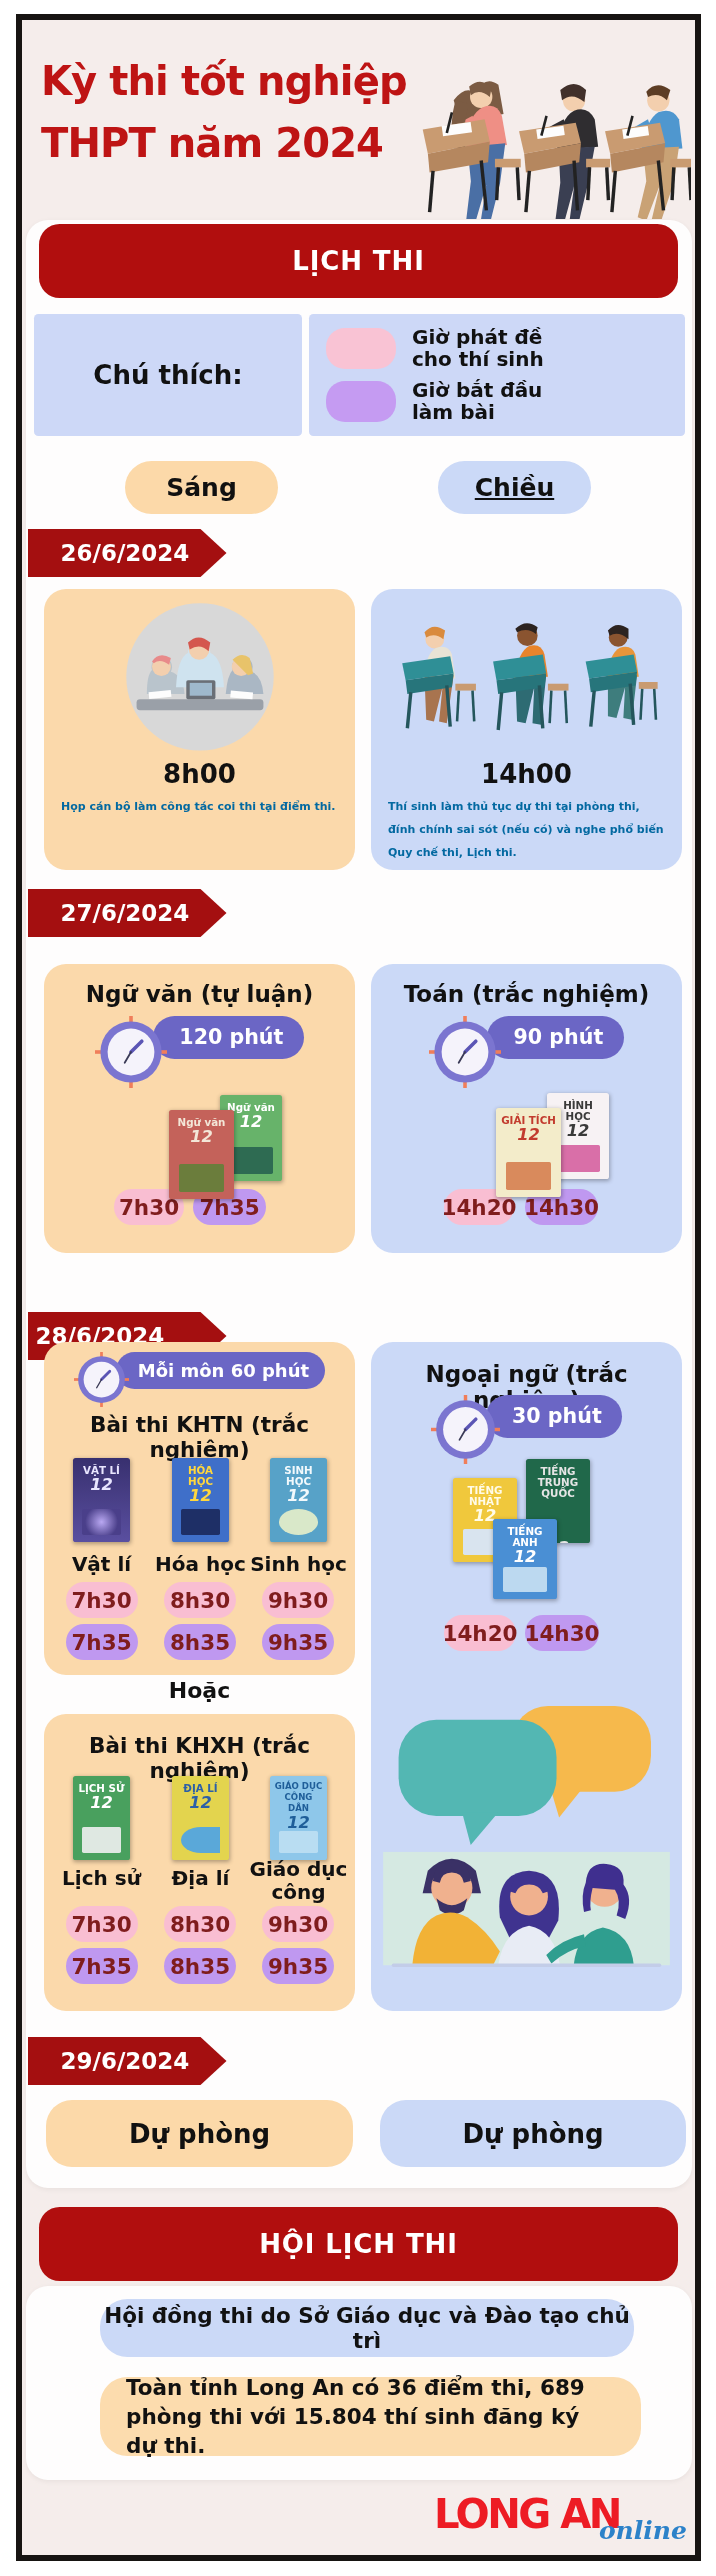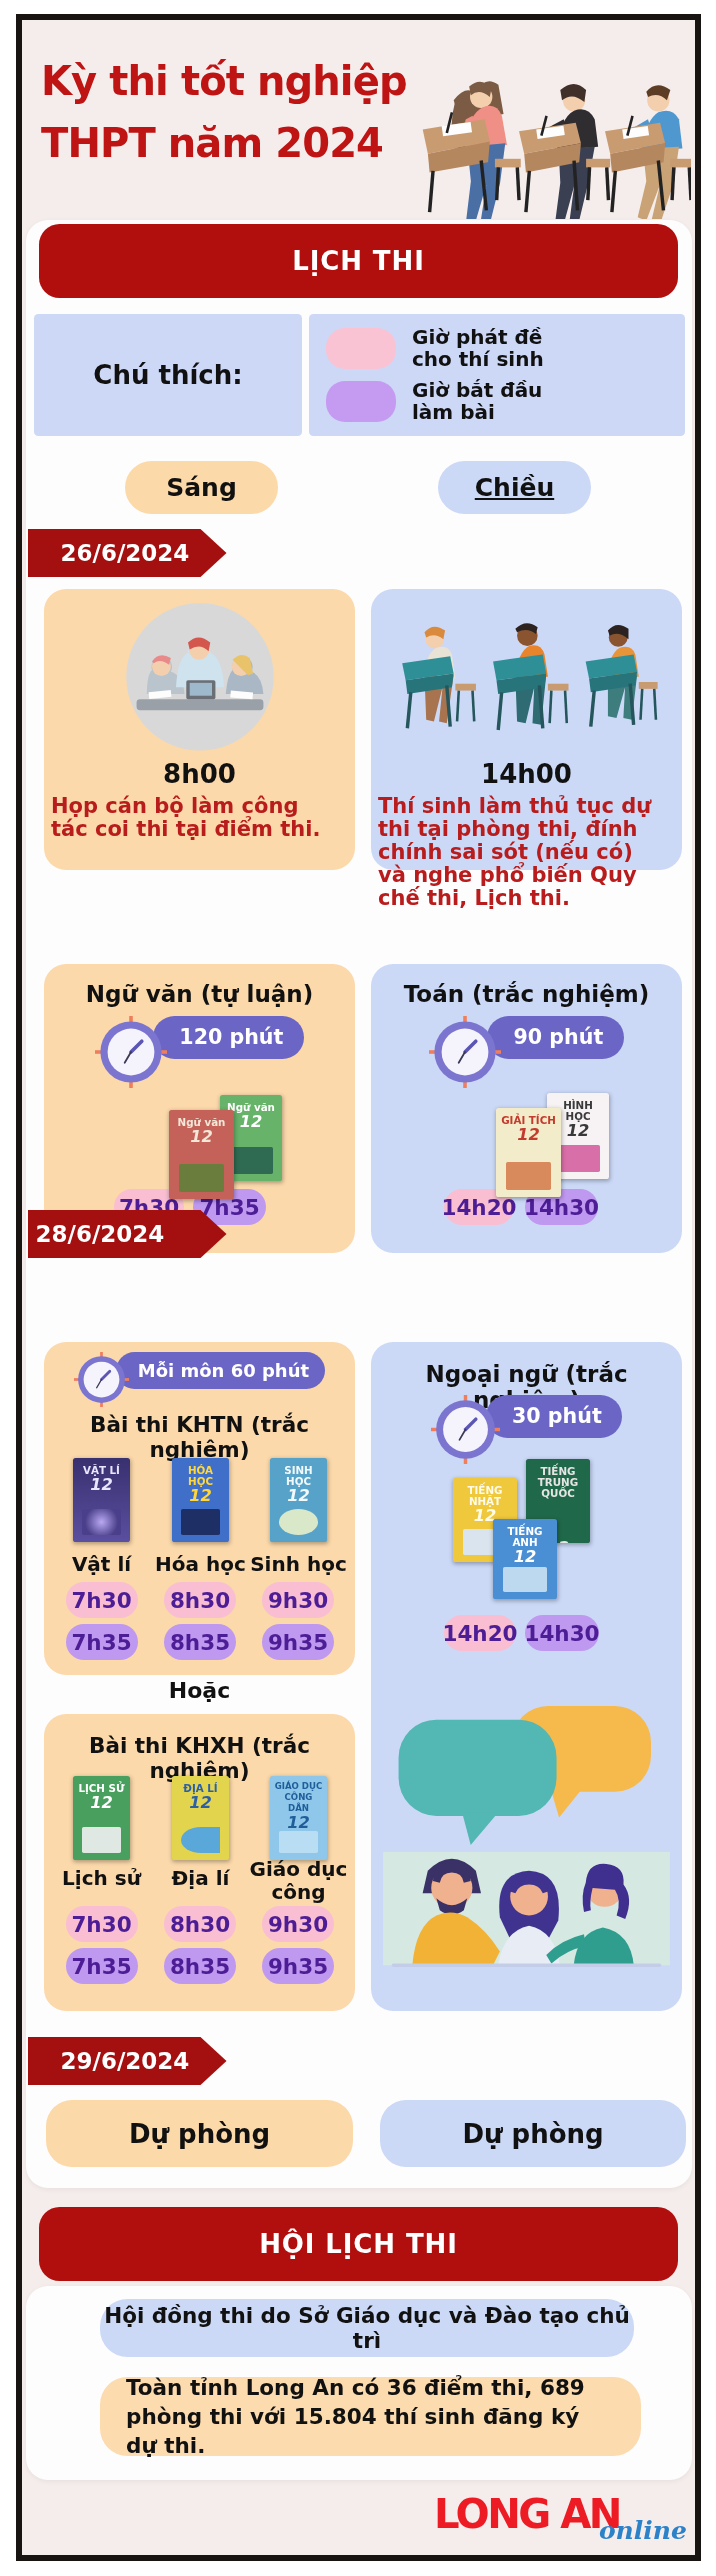--- a/index.html
+++ b/index.html
@@ -37,32 +37,32 @@
   .pill-chieu{left:438px;background:#cbd9f7;text-decoration:underline;}
   
   .ribbon{position:absolute;left:27.5px;width:199px;height:48px;background:#a40f10;color:#fff;
           font-weight:bold;font-size:23px;display:flex;align-items:center;padding-left:33px;box-sizing:border-box;
           clip-path:polygon(0 0,calc(100% - 26px) 0,100% 50%,calc(100% - 26px) 100%,0 100%);}
   
   .card{position:absolute;border-radius:22px;}
   .card-orange{background:#fbd9ab;}
   .card-lav{background:#cbd9f7;}
   .card-time{position:absolute;left:0;width:100%;text-align:center;font-weight:bold;font-size:26px;color:#111;}
-  .card-desc{position:absolute;left:7px;right:17px;font-weight:bold;font-size:21px;line-height:23px;color:#b91c1c;text-align:left;}
+  .card-desc{position:absolute;left:17px;right:17px;font-weight:bold;font-size:11px;line-height:23px;color:#0369a1;text-align:left;}
   .card-head{position:absolute;left:0;width:100%;text-align:center;font-weight:bold;font-size:23px;color:#111;}
   .card-illus{position:absolute;left:0;top:8.6px;width:100%;display:flex;justify-content:center;}
   
   .duration-wrap{position:absolute;left:0;width:100%;display:flex;align-items:flex-start;justify-content:center;}
   .clock{position:relative;z-index:2;}
   .duration-pill{background:#6b66c5;color:#fff;border-radius:24px;font-weight:bold;font-size:20.6px;
                  padding:9.4px 20.6px 9.4px 26px;margin-left:-13.7px;z-index:1;}
   .duration-pill.small{font-size:18px;padding:7.7px 15.5px 7.7px 22px;}
   
   .time-pill{position:absolute;height:36px;border-radius:19px;display:flex;align-items:center;justify-content:center;
-             font-weight:bold;font-size:21.5px;color:#4c1d95;}
+             font-weight:bold;font-size:21.5px;color:#7f1d1d;}
   .tp-pink{background:#f9bed2;}
   .tp-purple{background:#bf98f0;}
   
   .book{position:absolute;border-radius:2.6px;box-shadow:0.9px 1.7px 4.3px rgba(0,0,0,.3);display:flex;flex-direction:column;
         align-items:center;box-sizing:border-box;padding-top:6.9px;overflow:hidden;}
   .bk-title{font-weight:bold;font-size:10.3px;line-height:11px;text-align:center;width:90%;}
   .bk-grade{font-weight:bold;font-style:italic;font-size:16.3px;line-height:17px;}
   .bk-art{margin-top:auto;width:70%;height:34%;border-radius:1.7px;margin-bottom:6.9px;}
   .bk-nguvan-red{background:#c4625a;color:#f3e7d8;}
   .bk-nguvan-red .bk-art{background:#6b7d3c;}
@@ -267,20 +267,21 @@
           <rect x="80" y="96" width="22" height="8" fill="#c99b71"></rect>
           <line x1="84" y1="104" x2="82" y2="140" stroke="#24565c" stroke-width="3"></line>
           <line x1="98" y1="104" x2="100" y2="140" stroke="#24565c" stroke-width="3"></line>
         </g>
       </svg>
     </div>
     <div class="card-time" style="top:170px;">14h00</div>
     <div class="card-desc" style="top:206px;">Thí sinh làm thủ tục dự thi tại phòng thi, đính chính sai sót (nếu có) và nghe phổ biến Quy chế thi, Lịch thi.</div>
   </div>
 
+  <div class="ribbon" style="top:889px;">27/6/2024</div>
 
   <div class="card card-orange" style="left:44px;top:964px;width:311px;height:289px;">
     <div class="card-head" style="top:17px;">Ngữ văn (tự luận)</div>
     <div class="duration-wrap" style="top:52px;">
       <svg class="clock" width="72" height="72" viewBox="0 0 80 80">
         <line x1="40" y1="0" x2="40" y2="8" stroke="#f07e5a" stroke-width="4"></line>
         <line x1="40" y1="72" x2="40" y2="80" stroke="#f07e5a" stroke-width="4"></line>
         <line x1="0" y1="40" x2="8" y2="40" stroke="#f07e5a" stroke-width="4"></line>
         <line x1="72" y1="40" x2="80" y2="40" stroke="#f07e5a" stroke-width="4"></line>
         <circle cx="40" cy="40" r="34" fill="#7b75d0"></circle>
@@ -326,21 +327,21 @@
     </div>
     <div class="book bk-giaitich" style="left:125px;top:144px;width:65px;height:89px;z-index:2;">
       <span class="bk-title">GIẢI TÍCH</span>
       <span class="bk-grade">12</span>
       <div class="bk-art"></div>
     </div>
     <div class="time-pill tp-pink" style="left:73px;top:225px;width:70px;">14h20</div>
     <div class="time-pill tp-purple" style="left:154px;top:225px;width:73px;">14h30</div>
   </div>
 
-  <div class="ribbon" style="top:1210px;padding-left:8px;">28/6/2024</div>
+  <div class="ribbon" style="top:1312px;padding-left:8px;">28/6/2024</div>
 
   <div class="card card-orange" style="left:44px;top:1342px;width:311px;height:333px;">
     <div class="duration-wrap" style="top:10.3px;">
       <svg class="clock" width="55" height="55" viewBox="0 0 80 80">
         <line x1="40" y1="0" x2="40" y2="8" stroke="#f07e5a" stroke-width="4"></line>
         <line x1="40" y1="72" x2="40" y2="80" stroke="#f07e5a" stroke-width="4"></line>
         <line x1="0" y1="40" x2="8" y2="40" stroke="#f07e5a" stroke-width="4"></line>
         <line x1="72" y1="40" x2="80" y2="40" stroke="#f07e5a" stroke-width="4"></line>
         <circle cx="40" cy="40" r="34" fill="#7b75d0"></circle>
         <circle cx="40" cy="40" r="26" fill="#f5f3fb"></circle>

